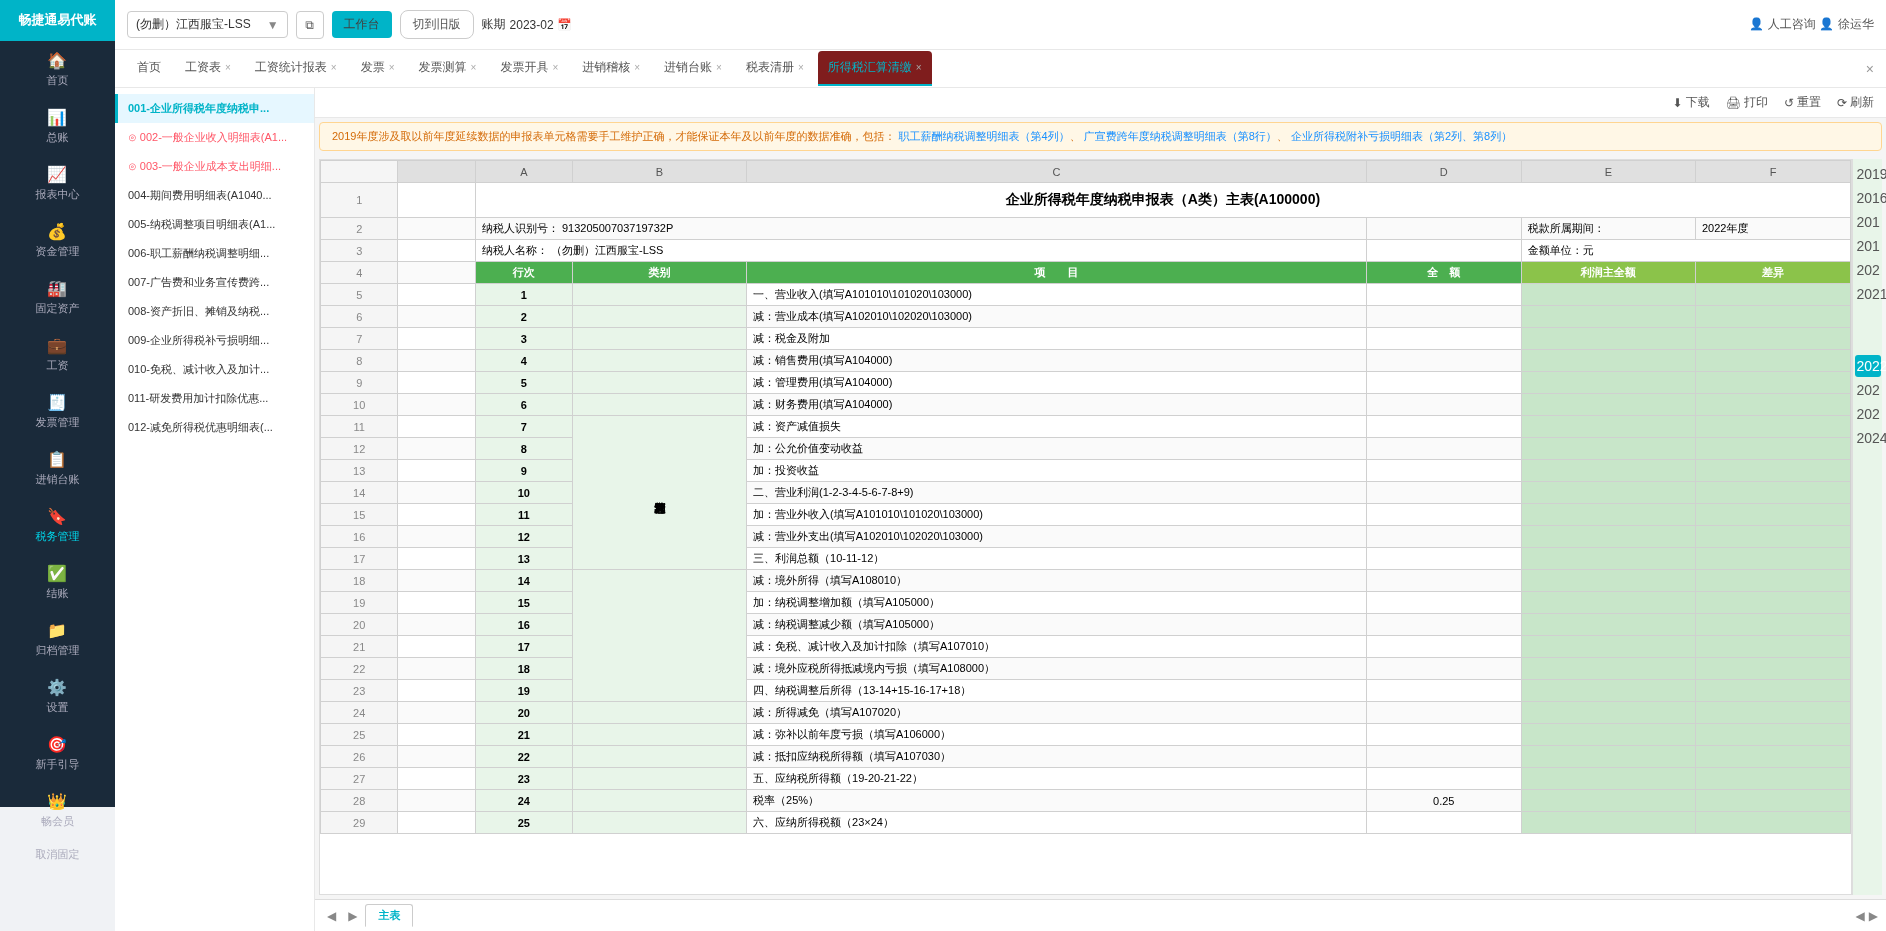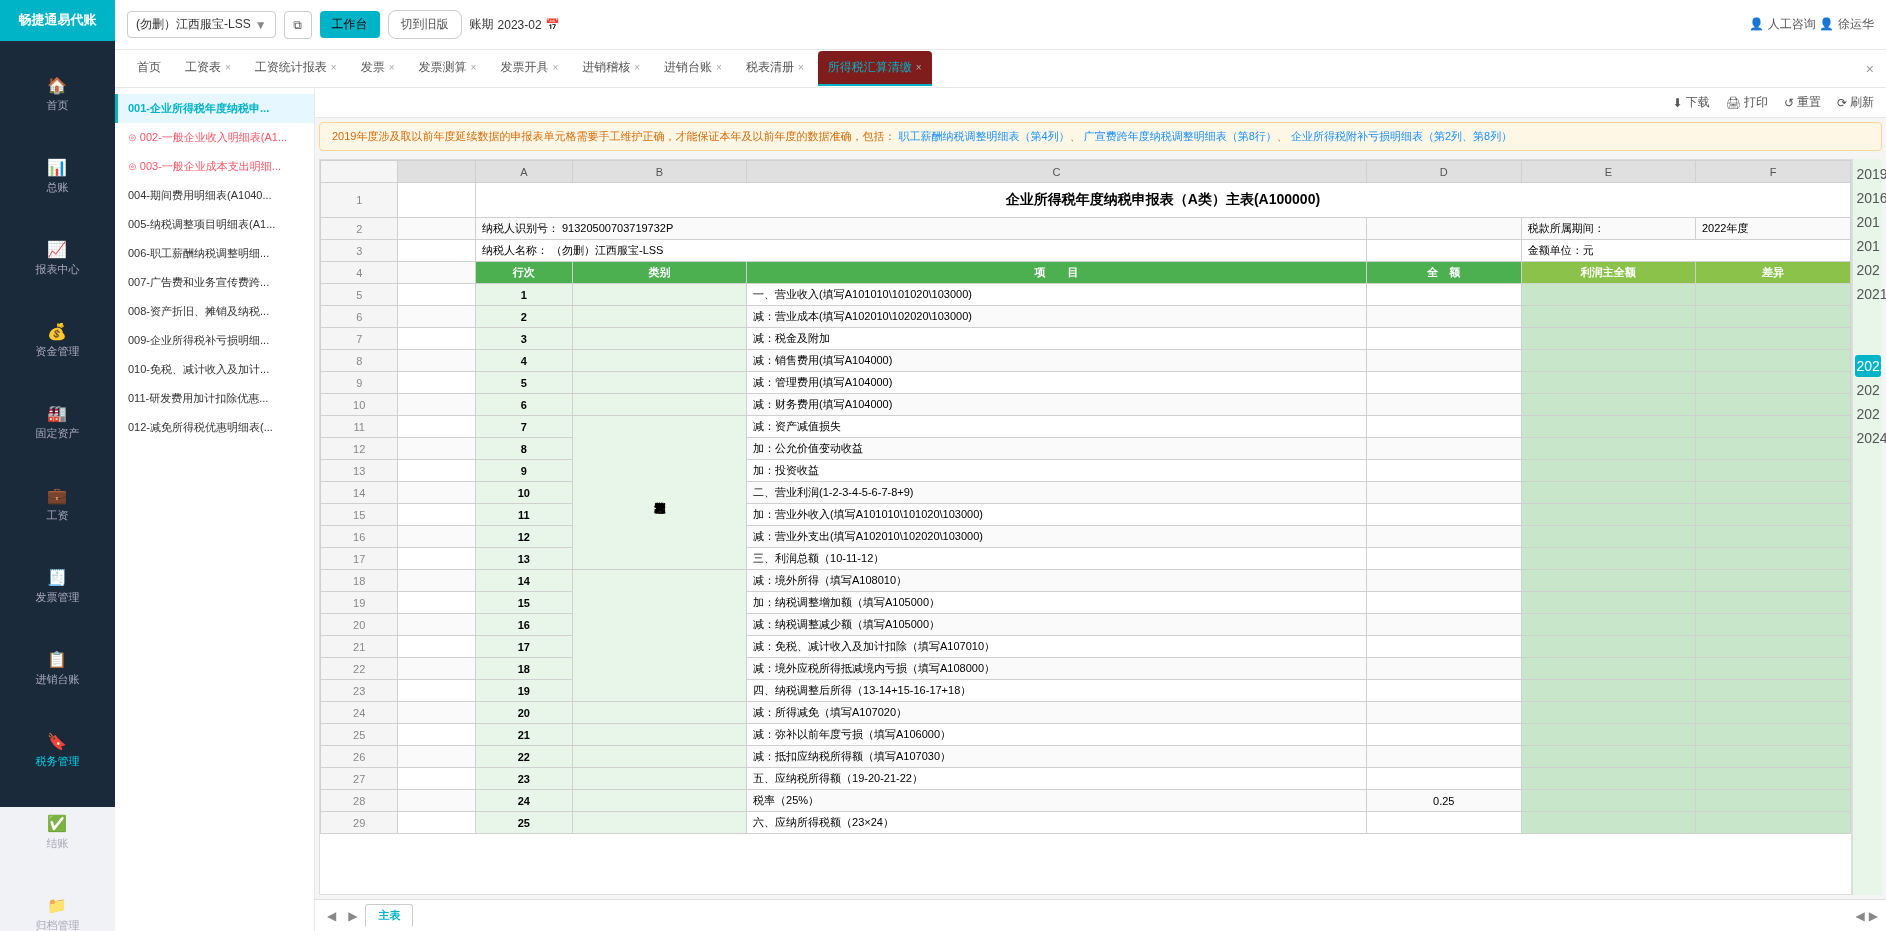--- a/index.html
+++ b/index.html
@@ -1,34 +1,34 @@
 <!DOCTYPE html>
 <html><head>
   <meta charset="utf-8">
   <style>
     * { box-sizing: border-box; margin: 0; padding: 0; }
     body { font-family: 'Microsoft YaHei', Arial, sans-serif; font-size: 12px; background: #f0f2f5; display: flex; height: 931px; overflow: hidden; }
 
     
-    .sidebar { width: 115px; background: #1a2a3a; display: flex; flex-direction: column; flex-shrink: 0; height: 807px; gap: 25px; }
+    .sidebar { width: 115px; background: #1a2a3a; display: flex; flex-direction: column; flex-shrink: 0; height: 807px; }
     .sidebar-logo { background: #00b4c8; padding: 12px 8px; text-align: center; color: white; font-size: 13px; font-weight: bold; line-height: 1.3; height: 50px; display: flex; align-items: center; justify-content: center; }
     .sidebar-item { display: flex; flex-direction: column; align-items: center; padding: 10px 4px; color: #aab; cursor: pointer; font-size: 11px; gap: 3px; }
     .sidebar-item.active { color: #00d4e8; }
     .sidebar-item .icon { font-size: 16px; }
     .sidebar-bottom { margin-top: auto; padding: 8px; color: #aab; font-size: 11px; text-align: center; cursor: pointer; }
 
     
     .main { flex: 1; display: flex; flex-direction: column; overflow: hidden; }
 
     
     .topbar { background: white; height: 50px; display: flex; align-items: center; padding: 0 12px; gap: 8px; border-bottom: 1px solid #e8e8e8; flex-shrink: 0; }
-    .topbar-company { border: 1px solid #ccc; border-radius: 4px; padding: 4px 8px; font-size: 12px; color: #333; display: flex; align-items: center; gap: 4px; cursor: pointer; }
+    .topbar-company { border: 1px solid #ccc; border-radius: 4px; padding: 4px 8px; font-size: 12px; color: #333; display: flex; align-items: center; gap: 16px; cursor: pointer; }
     .topbar-company .arrow { color: #888; }
     .topbar-icon-btn { width: 28px; height: 28px; border: 1px solid #ccc; border-radius: 4px; display: flex; align-items: center; justify-content: center; cursor: pointer; color: #555; }
-    .topbar-btn { background: #00b4c8; color: #000000; border: none; border-radius: 4px; padding: 5px 12px; cursor: pointer; font-size: 12px; }
+    .topbar-btn { background: #00b4c8; color: #404040; border: none; border-radius: 4px; padding: 5px 12px; cursor: pointer; font-size: 12px; }
     .topbar-btn-outline { background: white; color: #555; border: 1px solid #ccc; border-radius: 8px; padding: 5px 12px; cursor: pointer; font-size: 12px; }
     .topbar-period { display: flex; align-items: center; gap: 4px; font-size: 12px; color: #333; }
     .topbar-right { margin-left: auto; display: flex; align-items: center; gap: 4px; color: #555; font-size: 12px; }
 
     
     .nav-tabs { background: white; display: flex; align-items: center; padding: 0 12px; border-bottom: 1px solid #e8e8e8; flex-shrink: 0; height: 38px; gap: 4px; }
     .nav-tab { padding: 8px 10px; font-size: 12px; color: #555; cursor: pointer; border-bottom: 2px solid transparent; display: flex; align-items: center; gap: 4px; white-space: nowrap; }
     .nav-tab.active { color: #00b4c8; border-bottom: 2px solid #00b4c8; background: #e8f9fc; border-radius: 4px 4px 0 0; }
     .nav-tab .close { color: #aaa; font-size: 10px; cursor: pointer; }
     .nav-close { margin-left: auto; color: #999; cursor: pointer; font-size: 14px; }

